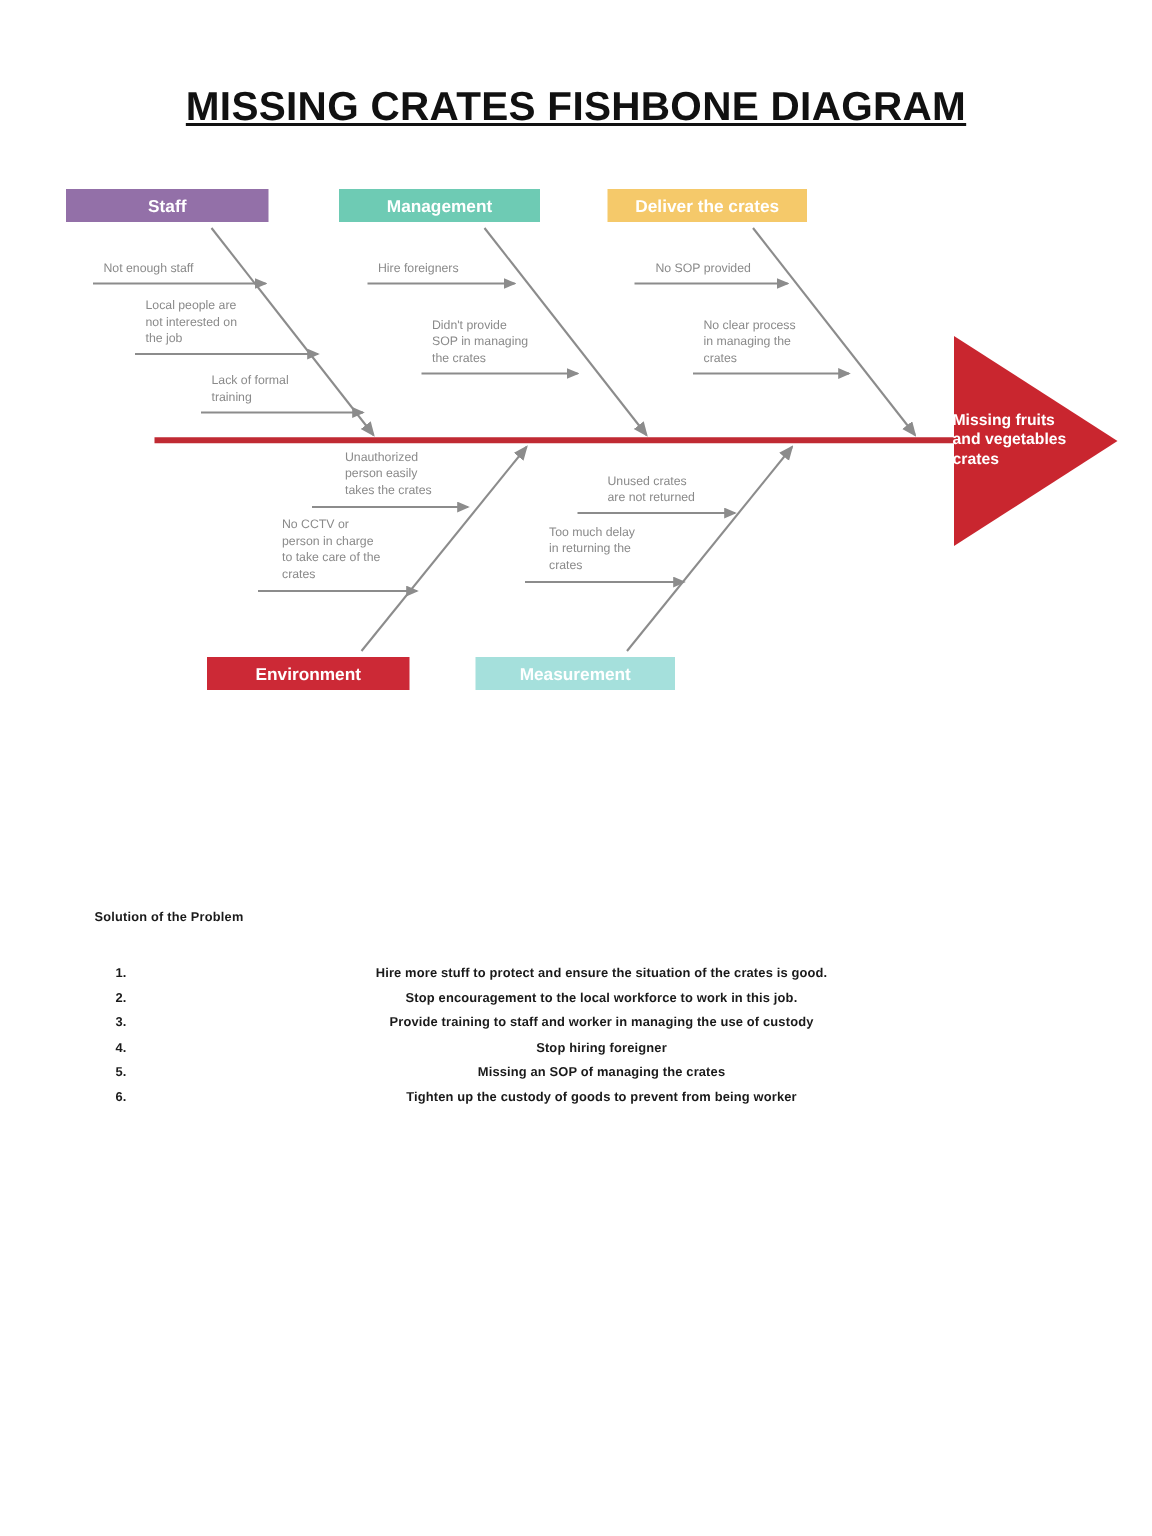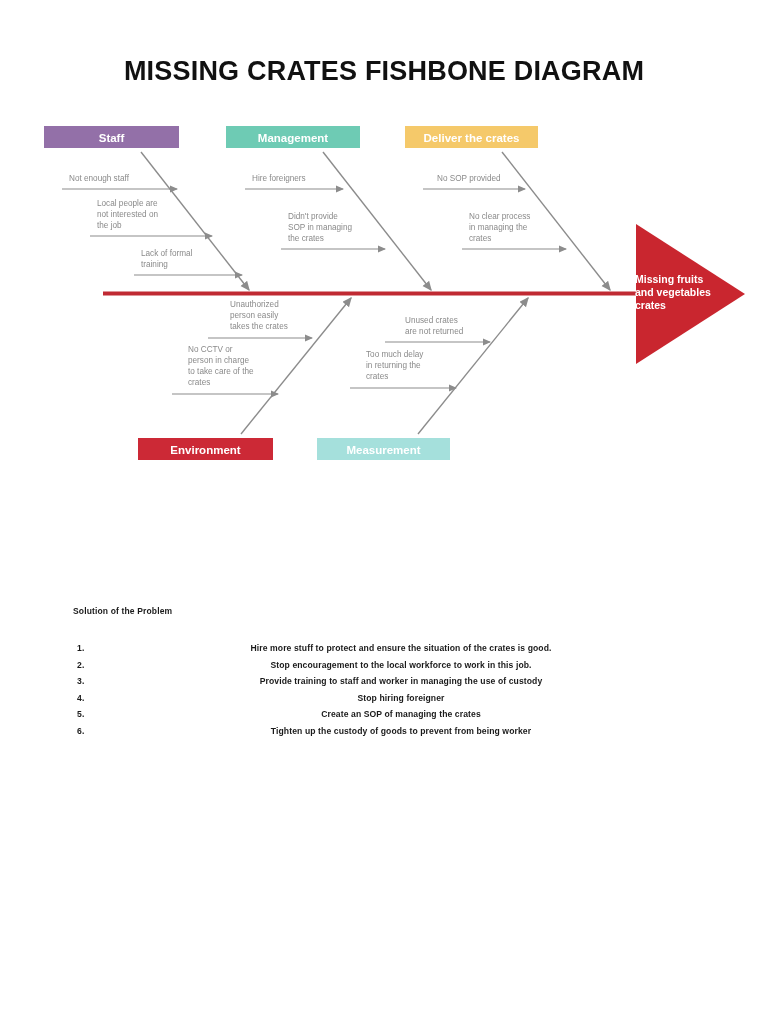--- a/index.html
+++ b/index.html
@@ -24,20 +24,21 @@
     position: absolute;
     left: 0;
     top: 56px;
     width: 768px;
     text-align: center;
     font-family: "Liberation Sans", sans-serif;
     font-size: 27px;
     font-weight: bold;
     letter-spacing: 0.2px;
     color: #111111;
+    text-decoration: underline;
   }
   #diagram {
     position: absolute;
     left: 0;
     top: 0;
     width: 768px;
     height: 560px;
   }
   .cat-label {
     font-family: "Liberation Sans", sans-serif;
@@ -61,21 +62,20 @@
     left: 63px;
     top: 606px;
     width: 640px;
   }
   .sol-heading {
     font-family: "Liberation Sans", sans-serif;
     font-size: 8.5px;
     font-weight: bold;
     color: #1a1a1a;
     letter-spacing: 0.15px;
-    margin-left: 10px;
   }
   .sol-list {
     margin: 24px 0 0 0;
     padding: 0;
     list-style: none;
   }
   .sol-item {
     display: flex;
     align-items: flex-start;
     font-family: "Liberation Sans", sans-serif;
@@ -206,21 +206,21 @@
       <li class="sol-item">
         <span class="sol-num">3.</span>
         <span class="sol-text">Provide training to staff and worker in managing the use of custody</span>
       </li>
       <li class="sol-item">
         <span class="sol-num">4.</span>
         <span class="sol-text">Stop hiring foreigner</span>
       </li>
       <li class="sol-item">
         <span class="sol-num">5.</span>
-        <span class="sol-text">Create an SOP of managing the crates</span>
+        <span class="sol-text">Missing an SOP of managing the crates</span>
       </li>
       <li class="sol-item">
         <span class="sol-num">6.</span>
         <span class="sol-text">Tighten up the custody of goods to prevent from being worker</span>
       </li>
     </ul>
   </div>
 
 </div>
 

